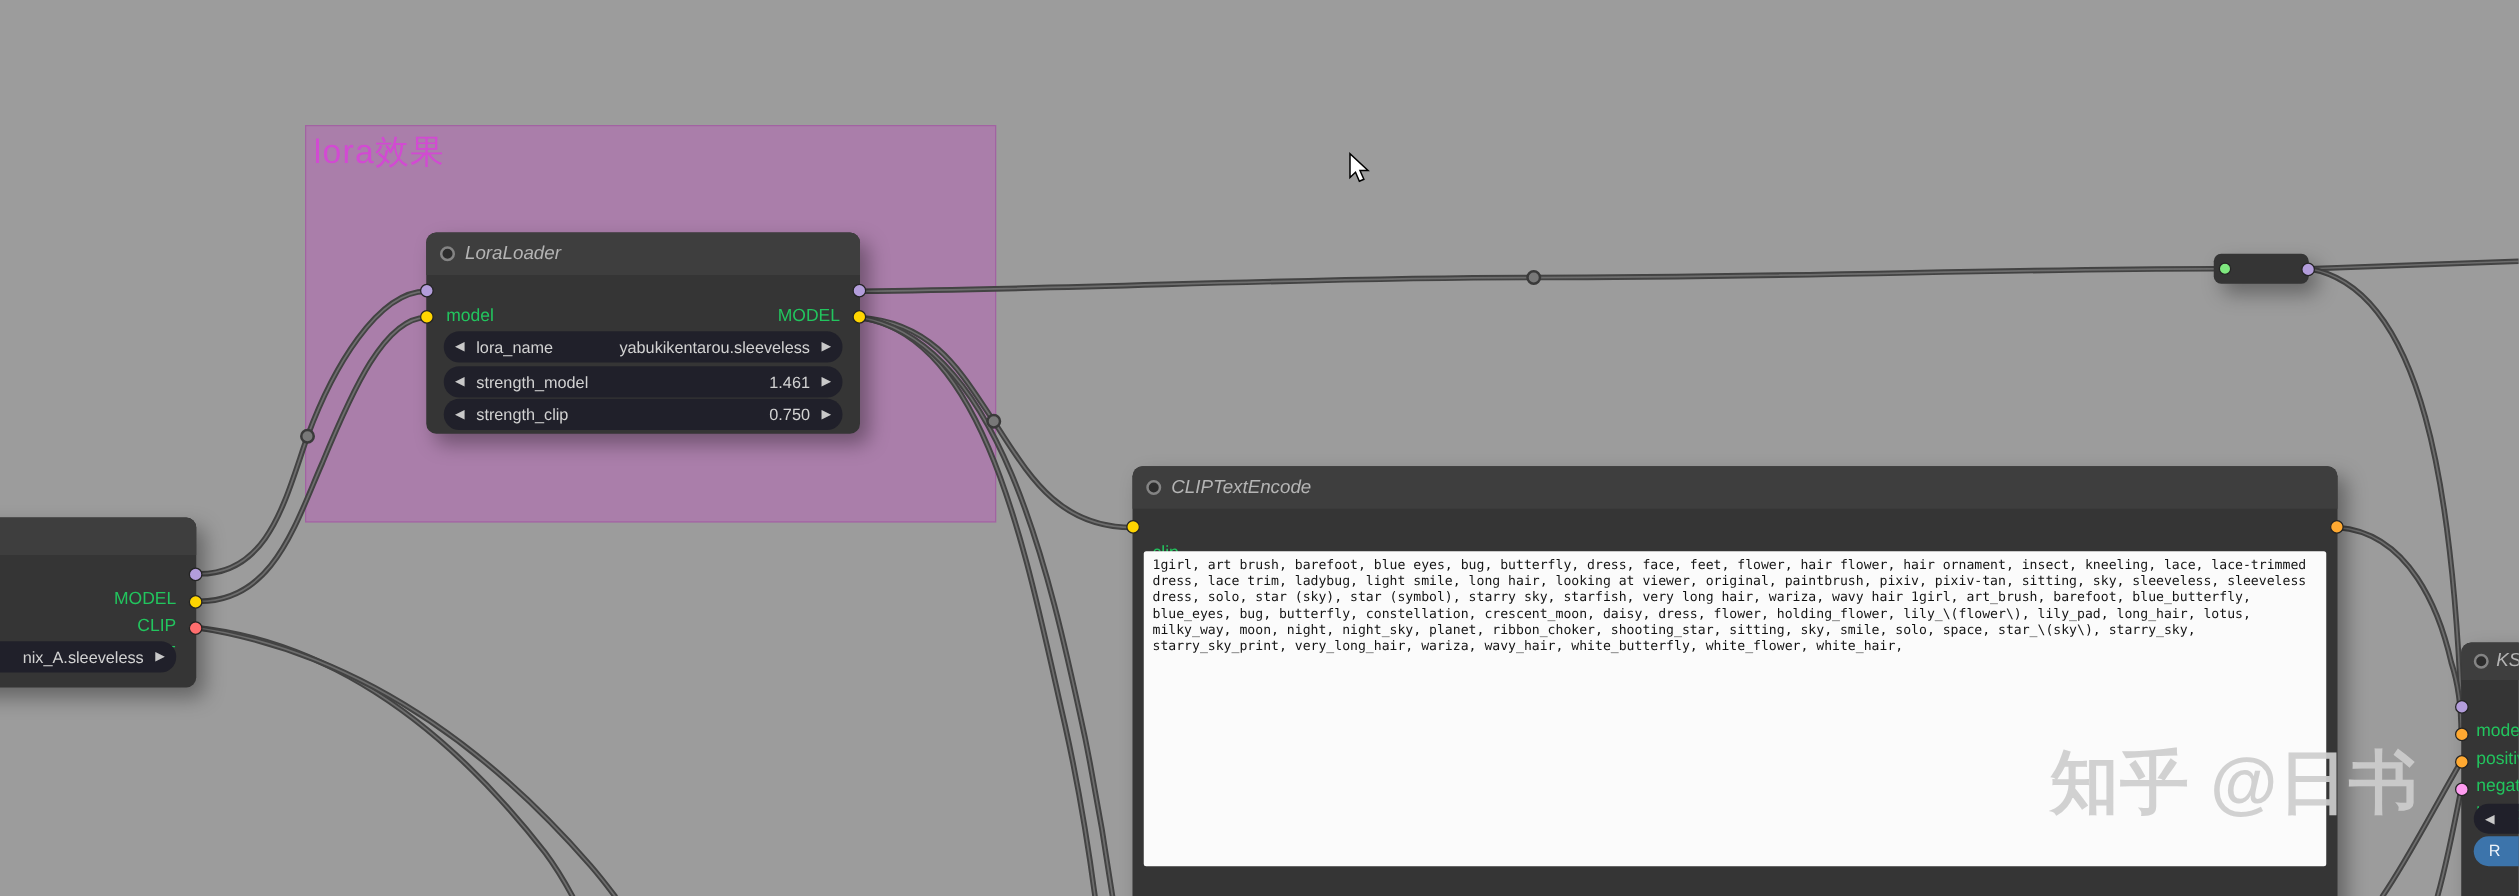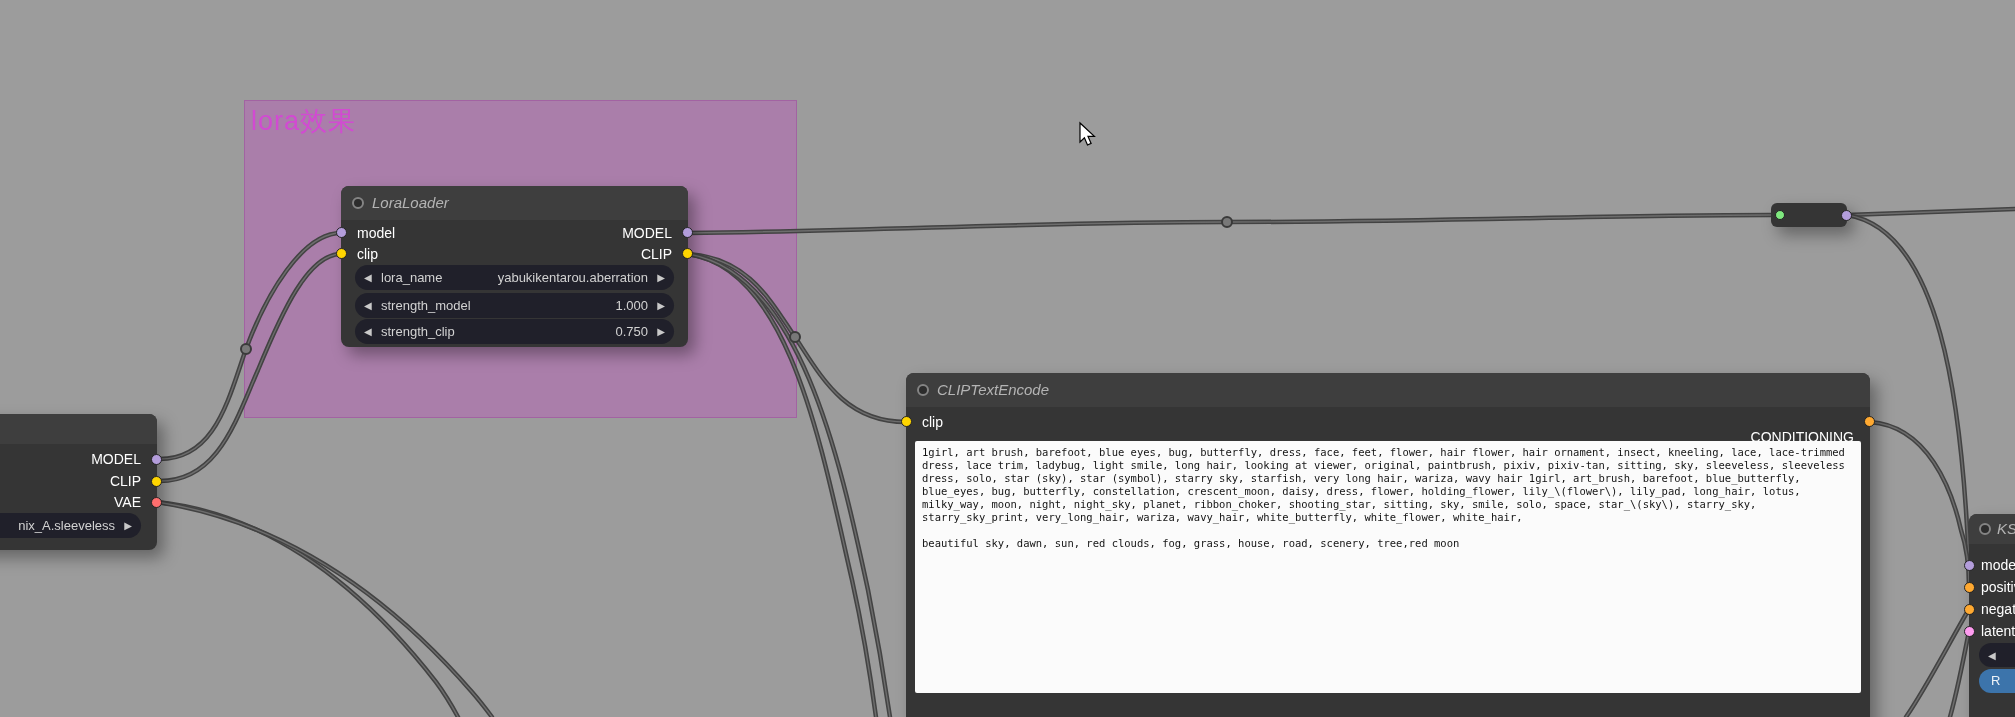--- a/index.html
+++ b/index.html
@@ -44,21 +44,21 @@
     position:absolute;left:11px;top:11px;width:12px;height:12px;
     border-radius:50%;border:2px solid #848484;background:#2c2c2c;box-sizing:border-box;
   }
   .title-text{position:absolute;left:31px;top:0;line-height:34px;white-space:nowrap;font-style:italic;}
 
   .slot{
     position:absolute;width:11px;height:11px;border-radius:50%;
     border:1px solid #242424;box-sizing:border-box;background:#888;
   }
   .slot-label{
-    position:absolute;font-size:14px;color:#ffffff;height:17px;line-height:17px;white-space:nowrap;
+    position:absolute;font-size:14px;color:#22c55e;height:17px;line-height:17px;white-space:nowrap;margin-top:19px;
   }
   .widget{
     position:absolute;height:25px;background:#20202a;border-radius:13px;
     color:#d2d2d2;font-size:13px;
   }
   .widget .arr-l{position:absolute;left:9px;top:0;line-height:25px;font-size:10px;color:#c9c9c9;}
   .widget .arr-r{position:absolute;right:9px;top:0;line-height:25px;font-size:10px;color:#c9c9c9;}
   .widget .wlabel{position:absolute;left:26px;top:0;line-height:25px;white-space:nowrap;text-align:right;}
   .widget .wvalue{position:absolute;right:26px;top:0;line-height:25px;white-space:nowrap;}
 
@@ -213,27 +213,27 @@
     <span class="slot-label lr-il2">clip</span>
     <span class="slot lr-id2" style="background:#ffd500"></span>
     <span class="slot-label lr-ol1">MODEL</span>
     <span class="slot lr-od1" style="background:#b39ddb"></span>
     <span class="slot-label lr-ol2">CLIP</span>
     <span class="slot lr-od2" style="background:#ffd500"></span>
 
     <div class="widget lr-w1">
       <span class="arr-l">◀</span>
       <span class="wlabel">lora_name</span>
-      <span class="wvalue">yabukikentarou.aberration</span>
+      <span class="wvalue">yabukikentarou.sleeveless</span>
       <span class="arr-r">▶</span>
     </div>
     <div class="widget lr-w2">
       <span class="arr-l">◀</span>
       <span class="wlabel">strength_model</span>
-      <span class="wvalue">1.000</span>
+      <span class="wvalue">1.461</span>
       <span class="arr-r">▶</span>
     </div>
     <div class="widget lr-w3">
       <span class="arr-l">◀</span>
       <span class="wlabel">strength_clip</span>
       <span class="wvalue">0.750</span>
       <span class="arr-r">▶</span>
     </div>
   </div>
 
@@ -241,21 +241,20 @@
     <div class="titlebar">
       <span class="title-dot"></span>
       <span class="title-text">CLIPTextEncode</span>
     </div>
     <span class="slot-label en-il">clip</span>
     <span class="slot en-id" style="background:#ffd500"></span>
     <span class="slot-label en-ol">CONDITIONING</span>
     <span class="slot en-od" style="background:#ffa931"></span>
     <div class="prompt-area">
       <p class="para">1girl, art brush, barefoot, blue eyes, bug, butterfly, dress, face, feet, flower, hair flower, hair ornament, insect, kneeling, lace, lace-trimmed dress, lace trim, ladybug, light smile, long hair, looking at viewer, original, paintbrush, pixiv, pixiv-tan, sitting, sky, sleeveless, sleeveless dress, solo, star (sky), star (symbol), starry sky, starfish, very long hair, wariza, wavy hair 1girl, art_brush, barefoot, blue_butterfly, blue_eyes, bug, butterfly, constellation, crescent_moon, daisy, dress, flower, holding_flower, lily_\(flower\), lily_pad, long_hair, lotus, milky_way, moon, night, night_sky, planet, ribbon_choker, shooting_star, sitting, sky, smile, solo, space, star_\(sky\), starry_sky, starry_sky_print, very_long_hair, wariza, wavy_hair, white_butterfly, white_flower, white_hair,</p>
-      <p class="para">beautiful sky, dawn, sun, red clouds, fog, grass, house, road, scenery, tree,red moon</p>
     </div>
   </div>
 
   <div class="node" id="sampler-node">
     <div class="titlebar">
       <span class="title-dot"></span>
       <span class="title-text">KSampler</span>
     </div>
     <span class="slot-label sm-l1">model</span>
     <span class="slot sm-d1" style="background:#b39ddb"></span>
@@ -271,18 +270,19 @@
     <div class="sm-blue">
       <span>R</span>
     </div>
   </div>
 
   <div class="node" id="collapsed-node">
     <span class="slot co-d1" style="background:#7fe87f"></span>
     <span class="slot co-d2" style="background:#b39ddb"></span>
   </div>
 
+  <div class="watermark">知乎 @日书</div>
 
   <svg id="cursor" width="2015" height="717" viewBox="0 0 2015 717">
     <path d="M1080,123 v19 l4.4,-4.2 l3.1,7.2 l3.6,-1.6 l-3.1,-7 h6.4 z" fill="#ffffff" stroke="#000000" stroke-width="1.2"></path>
   </svg>
 
 </div>
 
 </body></html>

